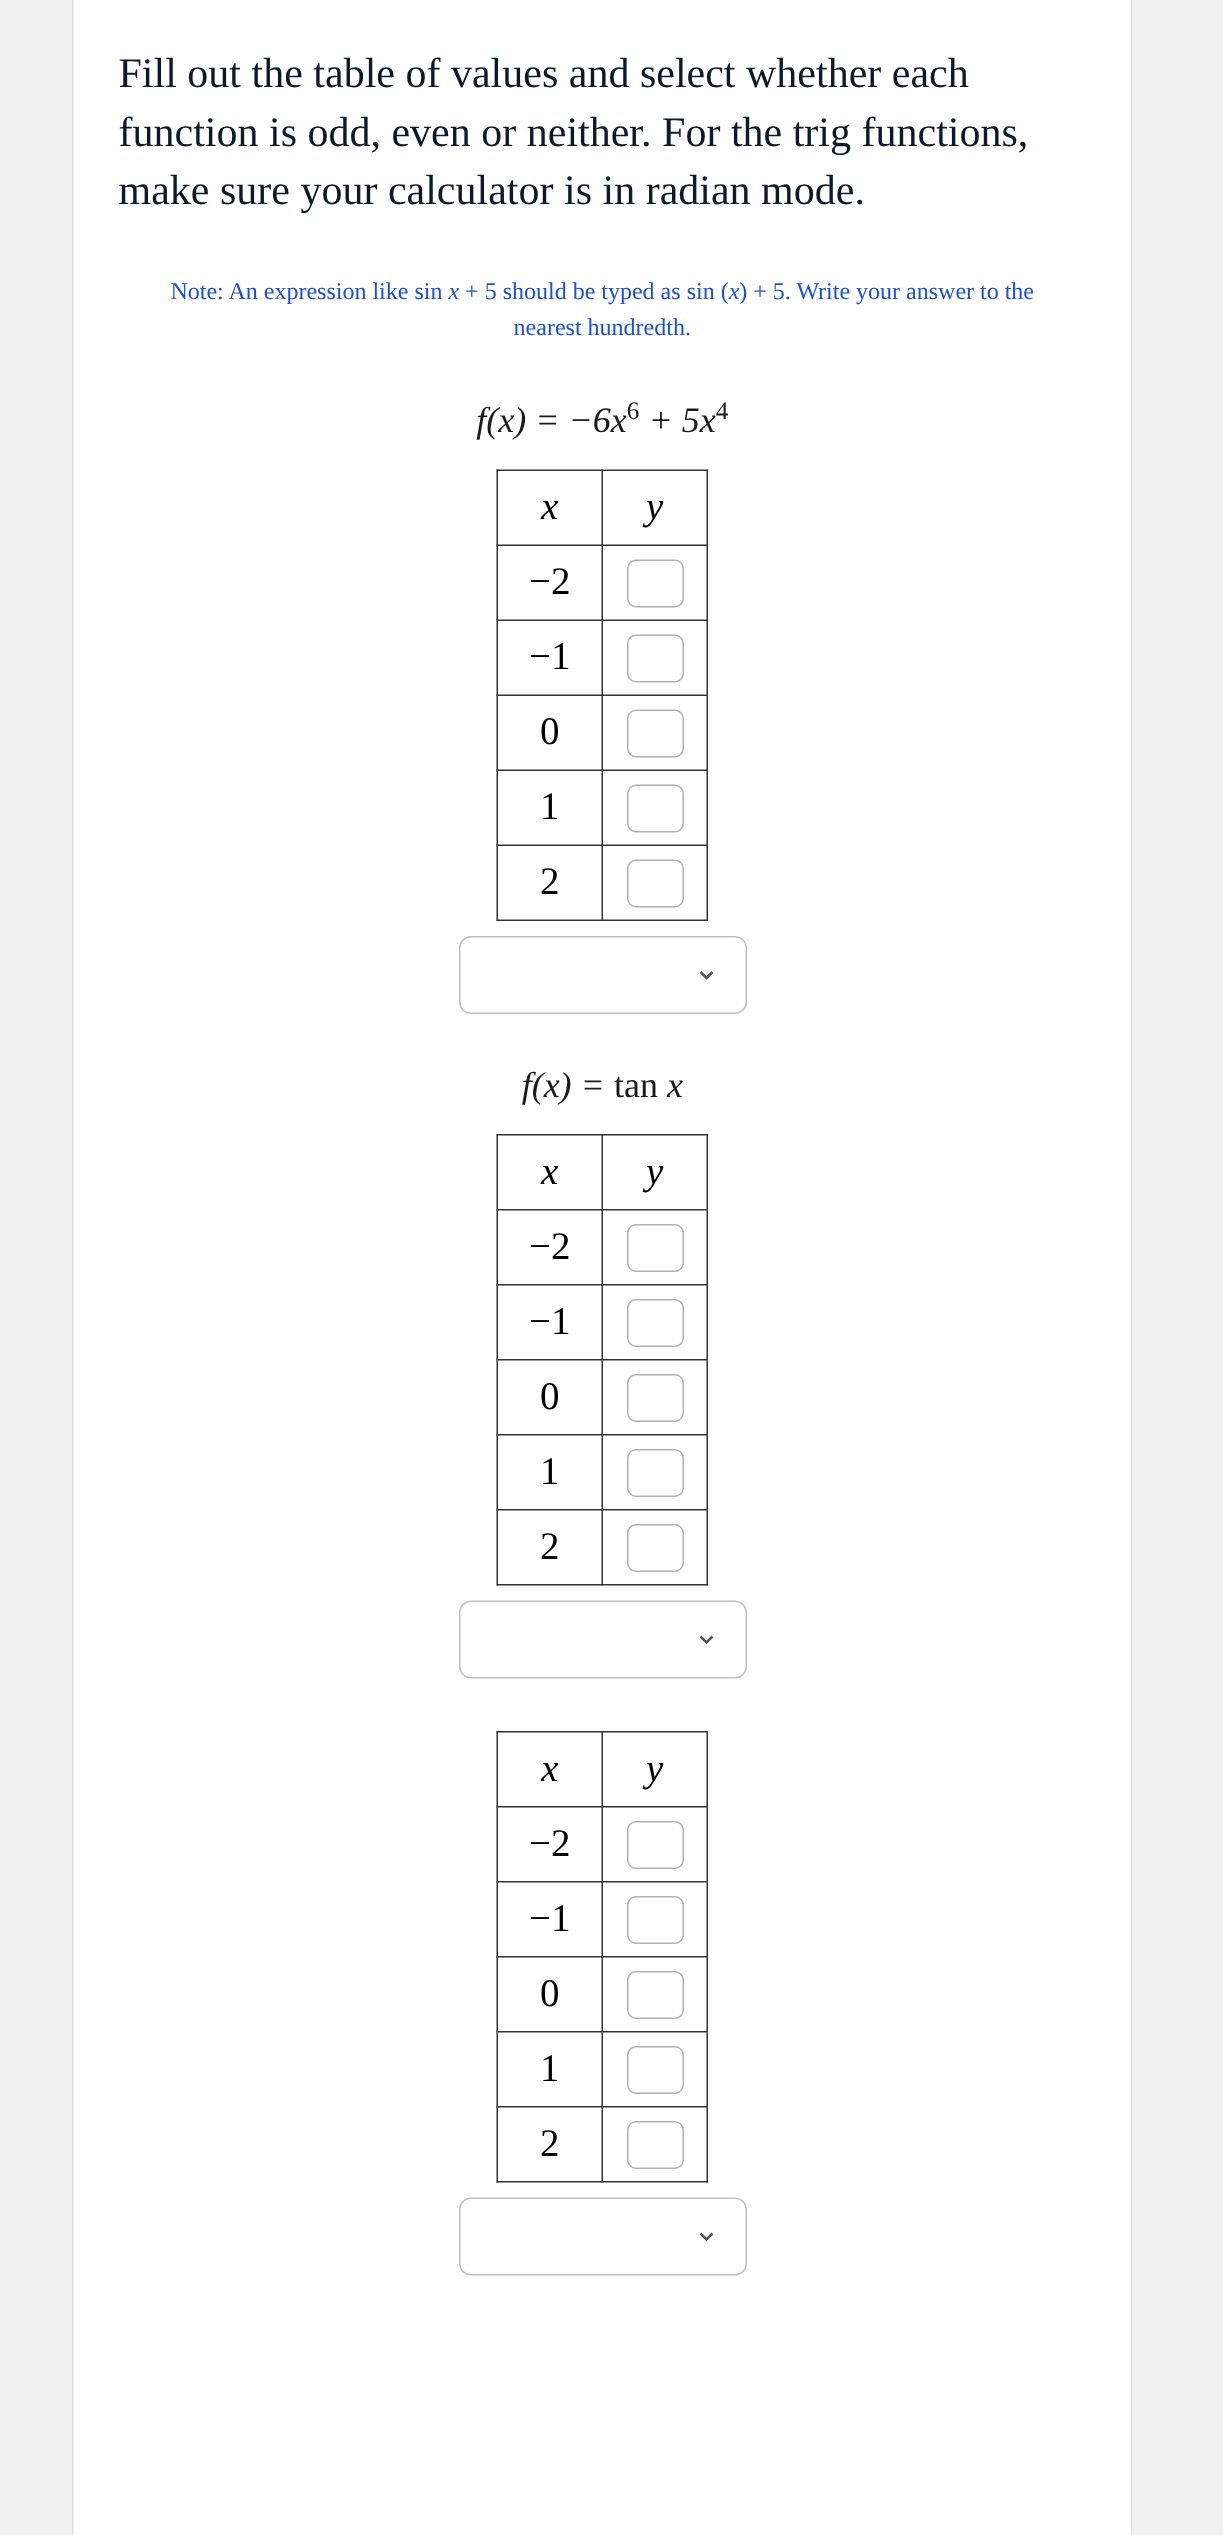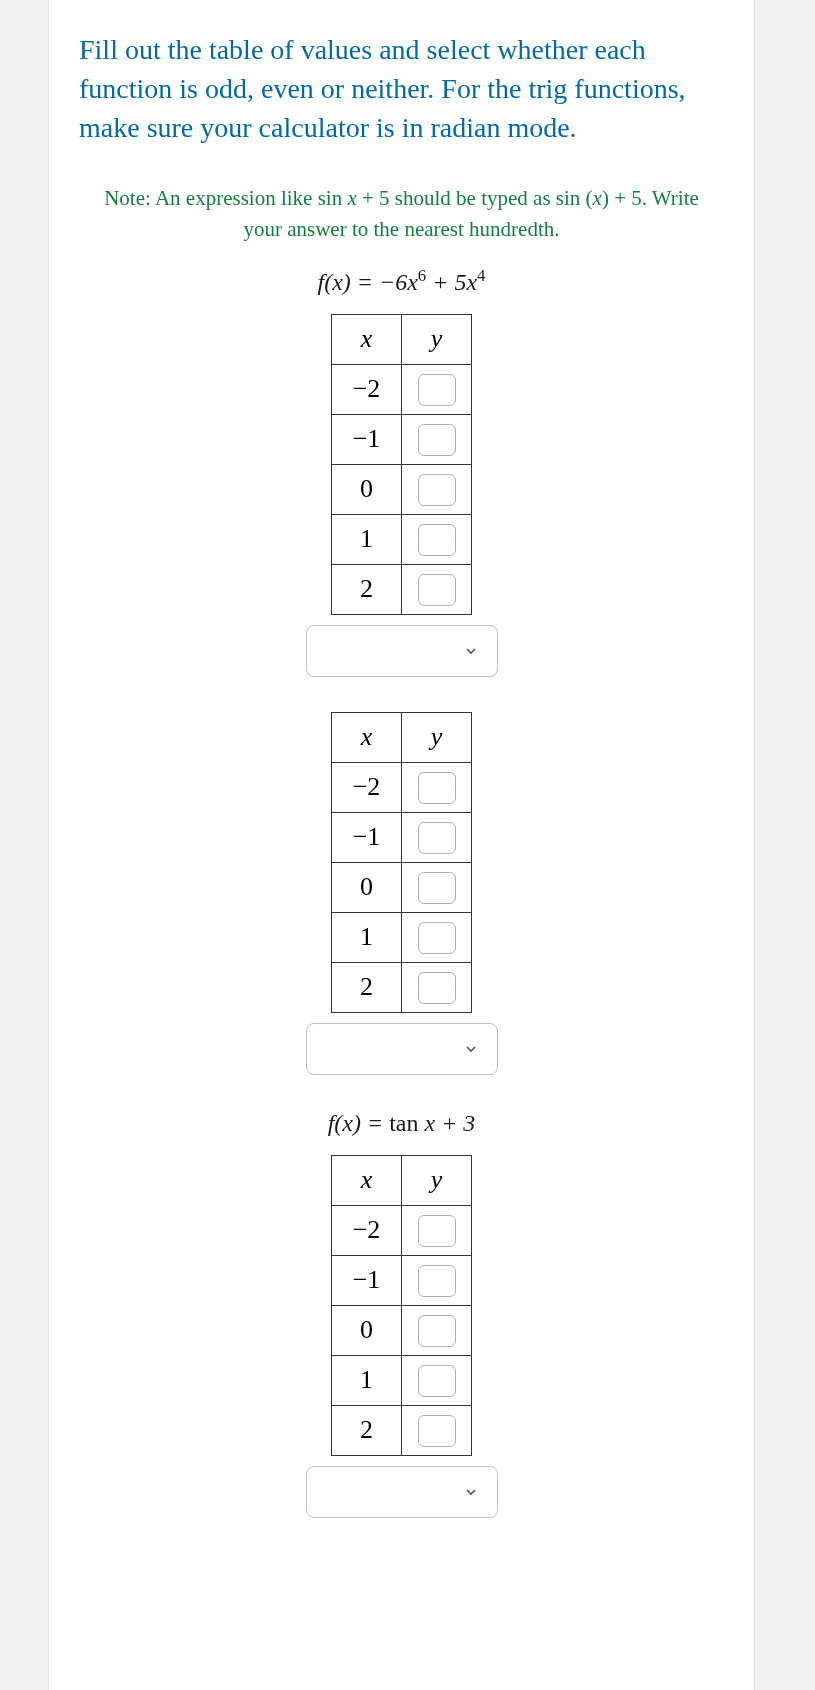--- a/index.html
+++ b/index.html
@@ -19,29 +19,29 @@
     background: #fff;
     border-left: 1px solid #e0e0e0;
     border-right: 1px solid #e0e0e0;
     margin: 0 60px 0 48px;
     padding: 30px 30px 60px 30px;
     min-height: 1690px;
   }
   .instructions {
     font-size: 28px;
     line-height: 1.4;
-    color: #0369a1;
+    color: #0f172a;
     margin-bottom: 35px;
   }
   .note {
-    font-size: 21px;
+    font-size: 16px;
     text-align: center;
     line-height: 1.5;
-    color: #15803d;
-    margin: 0 20px 20px 20px;
+    color: #1d4ed8;
+    margin: 0 20px 33px 20px;
   }
   .function-block {
     text-align: center;
     margin-bottom: 35px;
   }
   .equation {
     font-size: 24px;
     font-style: italic;
     color: #1a1a1a;
     margin-bottom: 18px;
@@ -150,20 +150,23 @@
       <div class="select-box">
         <span class="chevron">
           <svg viewBox="0 0 24 24" fill="none" stroke="#555" stroke-width="2.5">
               <polyline points="6 9 12 15 18 9"></polyline>
             </svg>
         </span>
       </div>
     </div>
 
     <div class="function-block">
+      <div class="equation">
+        <span style="font-style:italic;">f</span>(<span style="font-style:italic;">x</span>) = <span style="font-style:normal;">tan</span> <span style="font-style:italic;">x</span>
+      </div>
       <table class="value-table">
         <tbody>
             <tr>
           <th>x</th>
           <th>y</th>
         </tr>
         <tr>
               <td class="xcell">−2</td>
               <td><input class="input-box" style=""></td>
             </tr>
@@ -188,23 +191,20 @@
       <div class="select-box">
         <span class="chevron">
           <svg viewBox="0 0 24 24" fill="none" stroke="#555" stroke-width="2.5">
               <polyline points="6 9 12 15 18 9"></polyline>
             </svg>
         </span>
       </div>
     </div>
 
     <div class="function-block">
-      <div class="equation">
-        <span style="font-style:italic;">f</span>(<span style="font-style:italic;">x</span>) = <span style="font-style:normal;">tan</span> <span style="font-style:italic;">x</span> + 3
-      </div>
       <table class="value-table">
         <tbody>
             <tr>
           <th>x</th>
           <th>y</th>
         </tr>
         <tr>
               <td class="xcell">−2</td>
               <td><input class="input-box" style=""></td>
             </tr>

